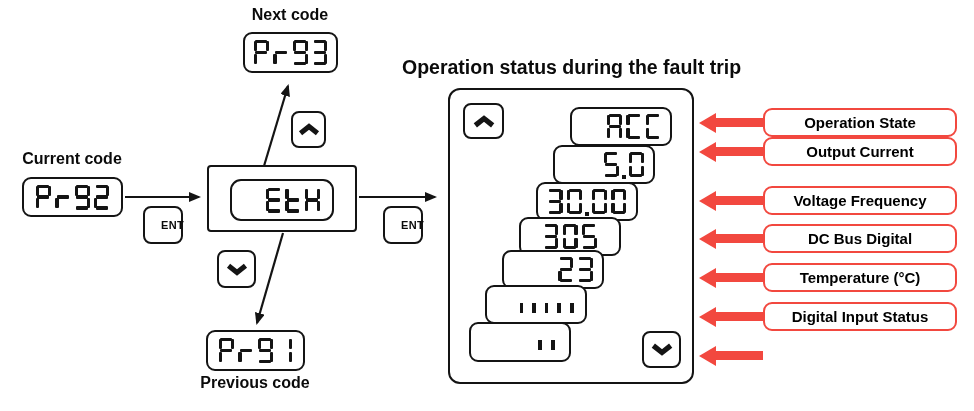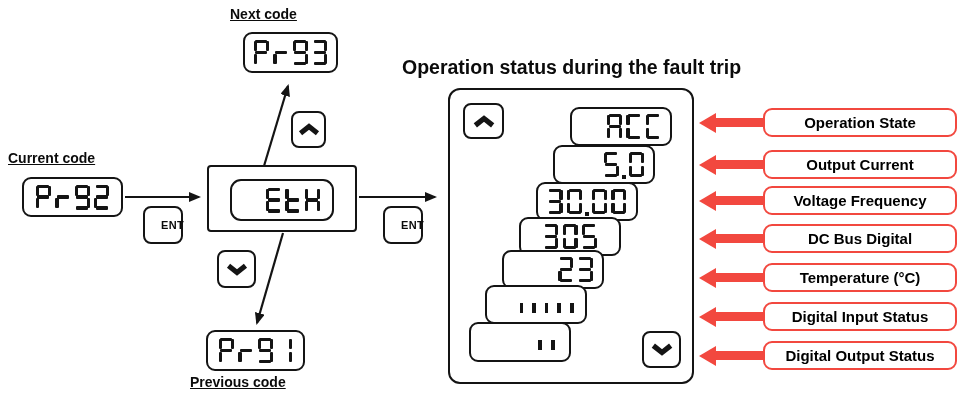--- a/index.html
+++ b/index.html
@@ -1,21 +1,21 @@
 <!DOCTYPE html>
 <html style="--red: #f2483f;"><head>
 <meta charset="utf-8">
 <style>
   html,body{margin:0;padding:0;background:#fff;}
   .canvas{position:relative;width:974px;height:411px;background:#fff;overflow:hidden;
           font-family:"Liberation Sans",sans-serif;color:#0b0b0b;}
   svg.overlay{position:absolute;left:0;top:0;width:974px;height:411px;pointer-events:none;}
 
   
-  .lbl{position:absolute;font-weight:600;font-size:14px;text-align:left;color:#0b0b0b;white-space:nowrap;text-decoration:underline;}
+  .lbl{position:absolute;font-weight:600;font-size:16px;text-align:center;color:#0b0b0b;white-space:nowrap;}
   .title{position:absolute;font-weight:600;font-size:19.5px;color:#0b0b0b;white-space:nowrap;}
 
   
   .lcd{position:absolute;display:flex;align-items:center;justify-content:center;
        background:#fff;border:2.5px solid #141414;border-radius:9px;box-sizing:border-box;}
   .al-r{justify-content:flex-end;padding-right:7px;}
 
   
   .seg-char{position:relative;display:inline-block;width:15px;height:25px;margin:0 2.2px;flex:none;}
   .sg{position:absolute;background:#141414;border-radius:1px;}
@@ -340,21 +340,21 @@
   <div class="lcd al-r" style="left:469px;top:322px;width:102px;height:40px;z-index:7;padding-right:10px;">
       <span class="seg-bar"></span>
       <span class="seg-bar"></span>
     </div>
 
   <div class="callout" style="top:108px;">
     <span class="c-head"></span>
       <span class="c-shaft"></span>
     <div class="c-box">Operation State</div>
   </div>
-  <div class="callout" style="top:150px;">
+  <div class="callout" style="top:137px;">
     <span class="c-head"></span>
       <span class="c-shaft"></span>
     <div class="c-box">Output Current</div>
   </div>
   <div class="callout" style="top:186px;">
     <span class="c-head"></span>
       <span class="c-shaft"></span>
     <div class="c-box">Voltage Frequency</div>
   </div>
   <div class="callout" style="top:224px;">
@@ -368,16 +368,15 @@
     <div class="c-box">Temperature (°C)</div>
   </div>
   <div class="callout" style="top:302px;">
     <span class="c-head"></span>
       <span class="c-shaft"></span>
     <div class="c-box">Digital Input Status</div>
   </div>
   <div class="callout" style="top:341px;">
     <span class="c-head"></span>
       <span class="c-shaft"></span>
-    <div class="c-box">Digital Output Status</div>
   </div>
 
 </div>
 
 </body></html>

